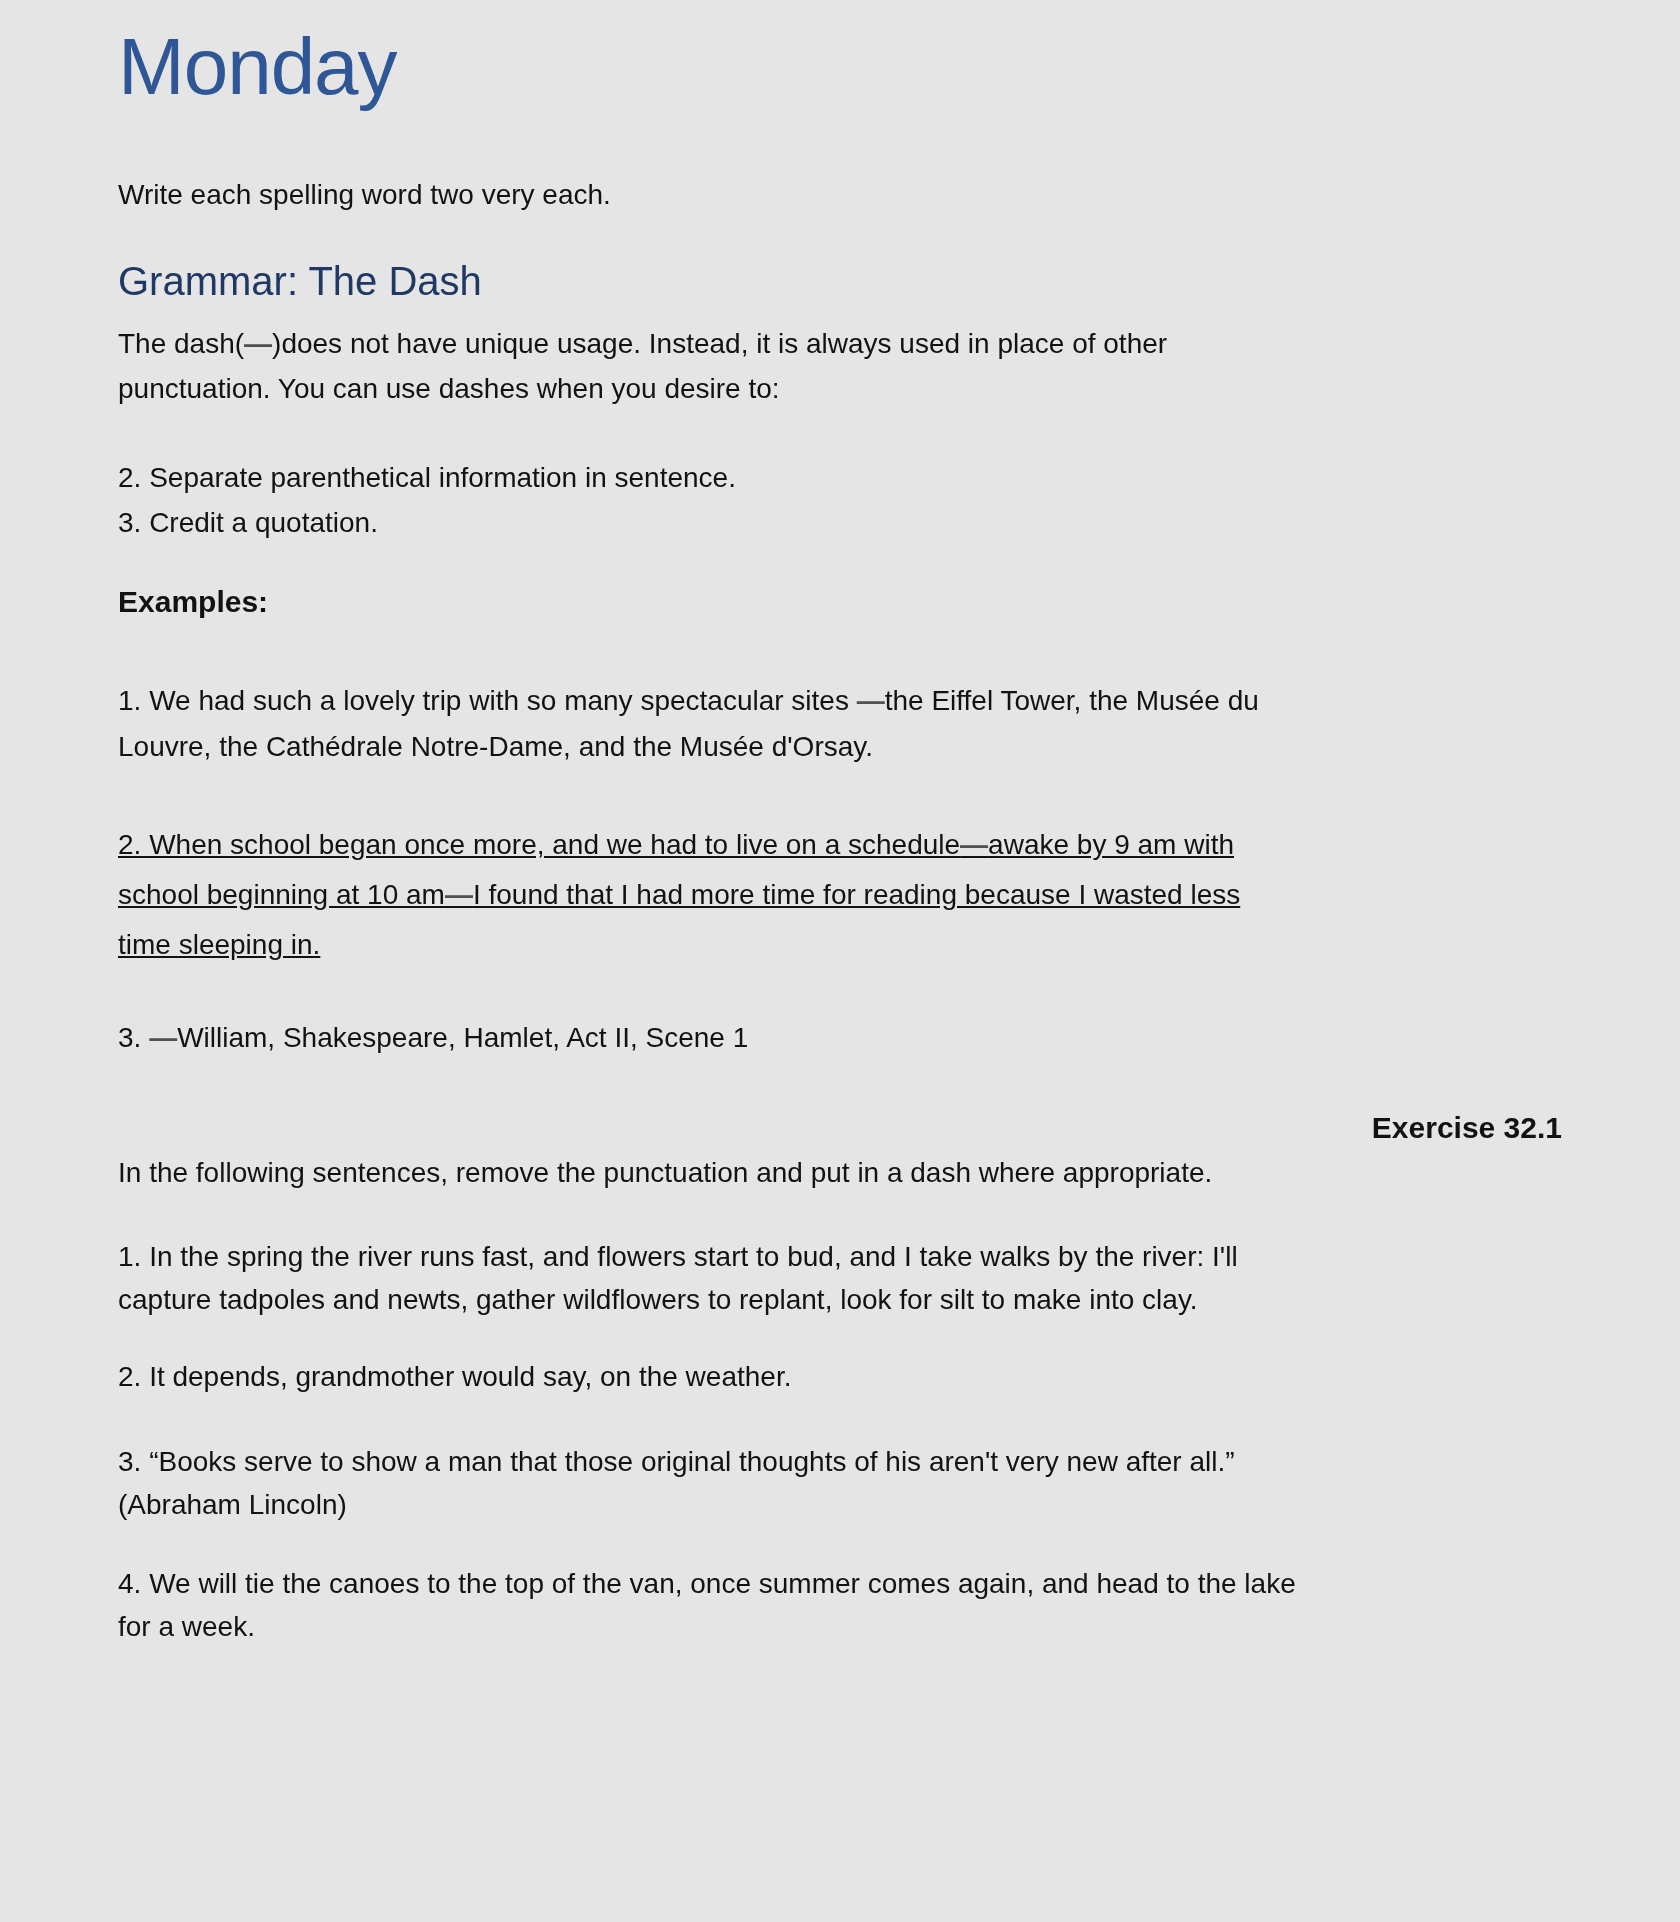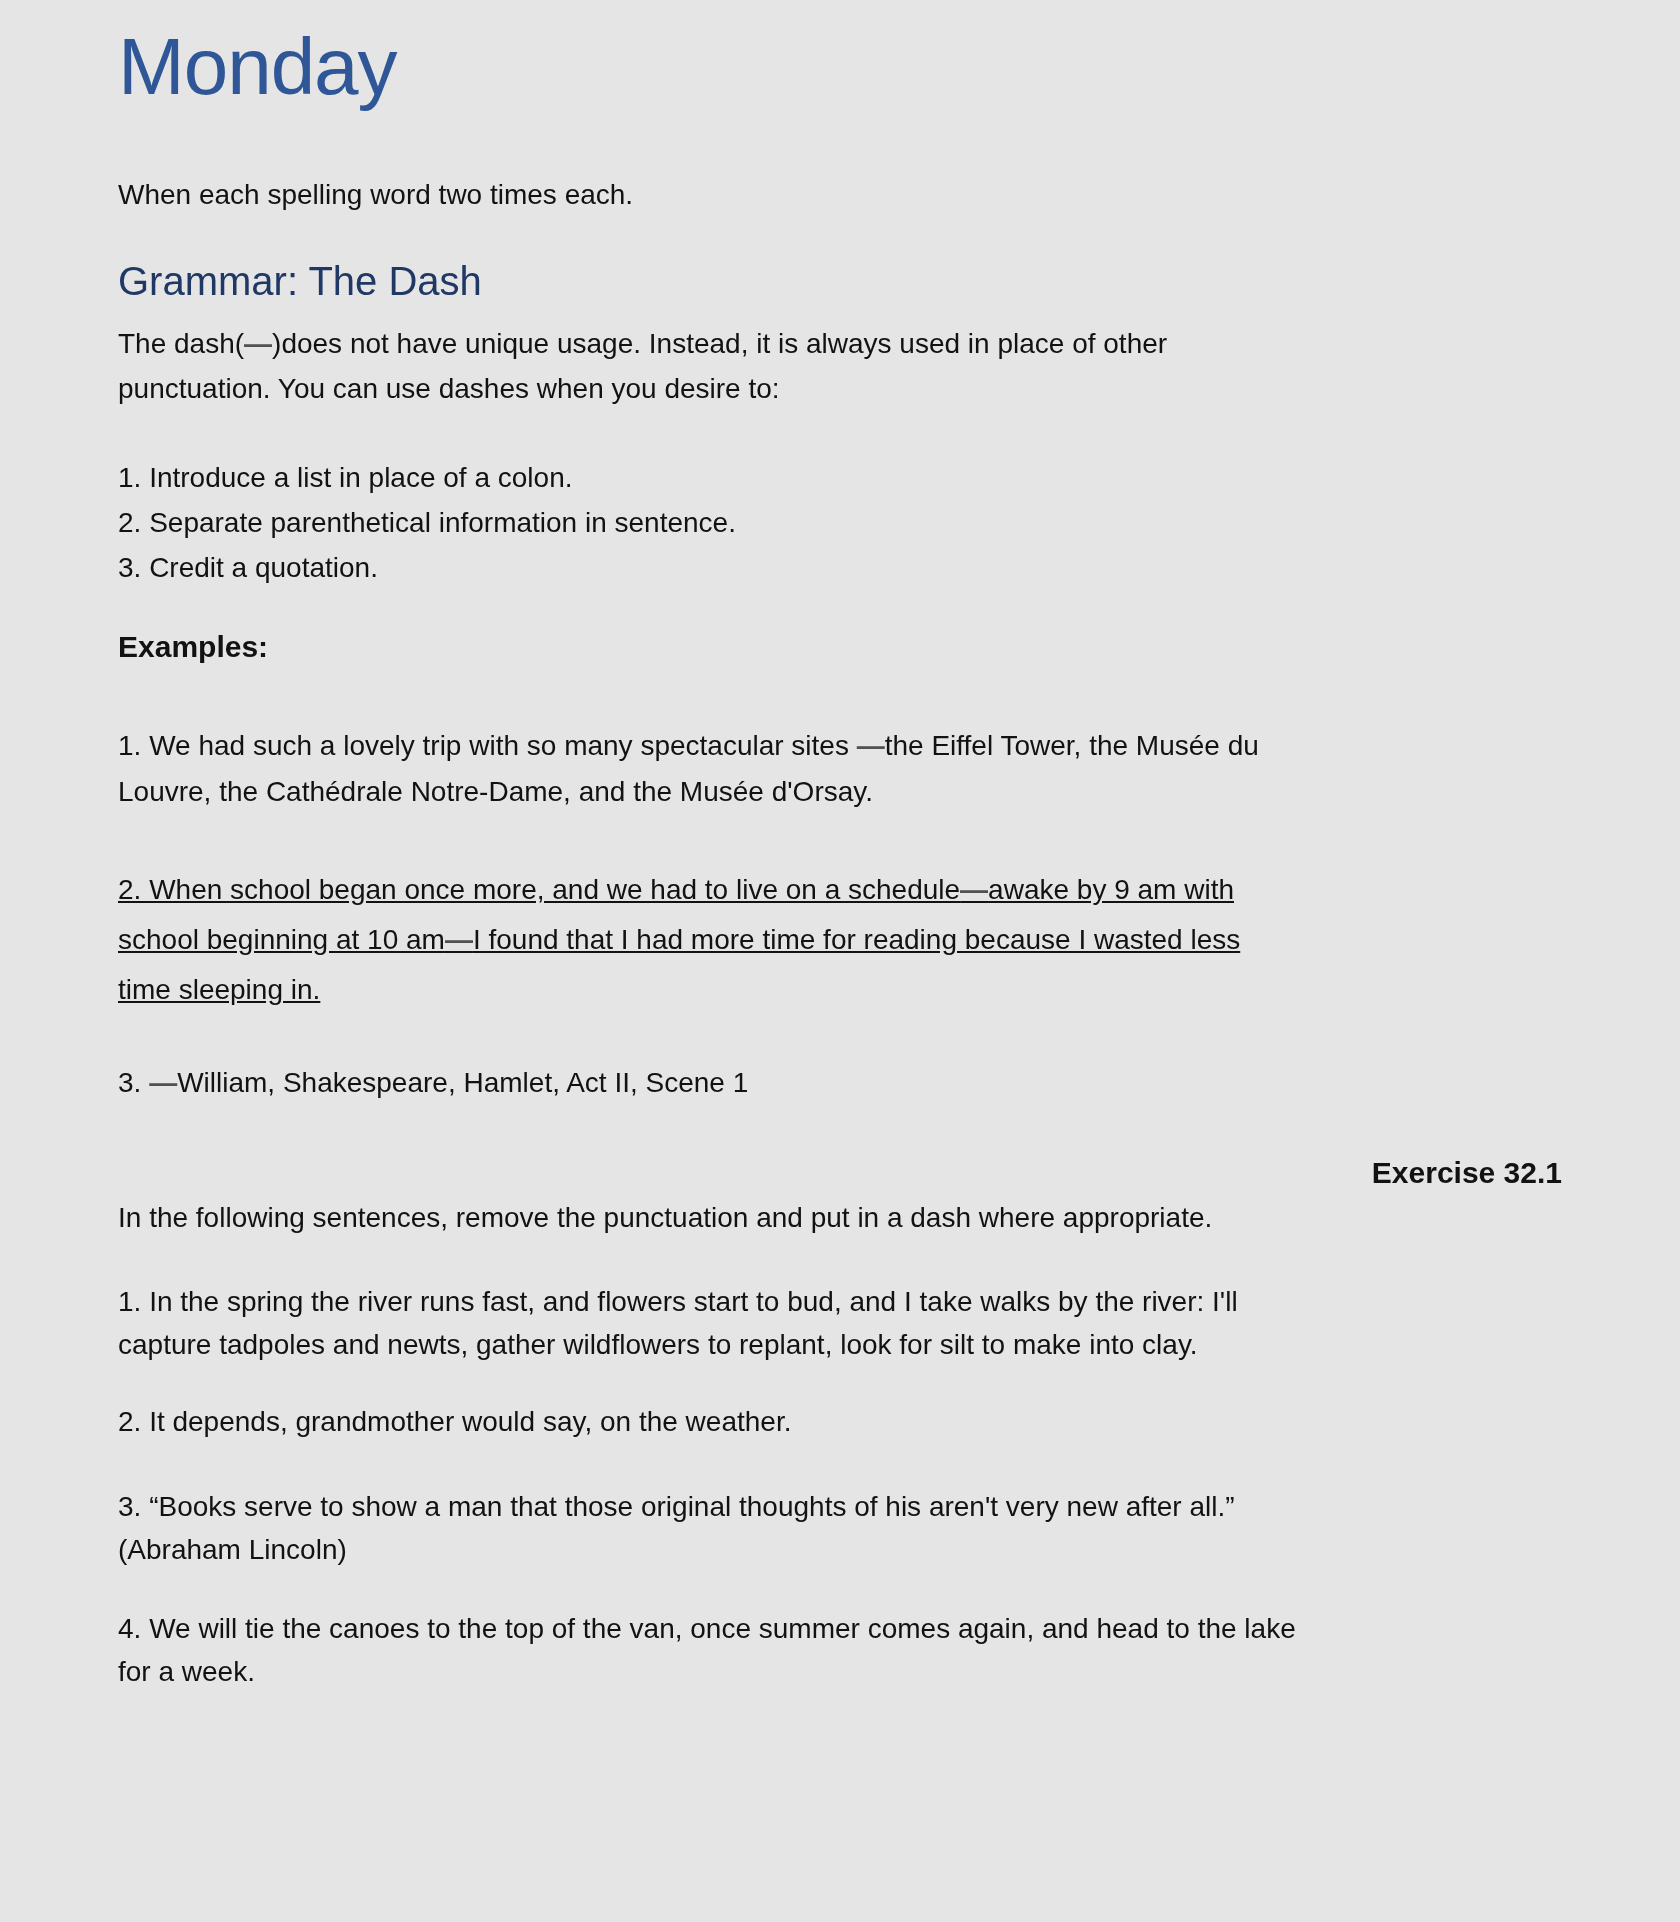--- a/index.html
+++ b/index.html
@@ -65,31 +65,30 @@
   .s4 { margin-bottom: 36px; }
   .s5 { margin-bottom: 0; }
 </style>
 </head>
 <body>
 
 <div class="page">
 
   <h1 class="title">Monday</h1>
 
-  <p class="intro body-text">When each spelling word two times each.</p>
+  <p class="intro body-text">Write each spelling word two very each.</p>
 
   <h2 class="grammar-heading">Grammar: The Dash</h2>
 
   <div class="desc body-text">
     <span class="line"><span>The dash(</span><span class="dash">—</span><span>)does not have unique usage. Instead, it is always used in place of other</span></span>
     <span class="line">punctuation. You can use dashes when you desire to:</span>
   </div>
 
   <div class="uses">
-    <p>1. Introduce a list in place of a colon.</p>
     <p>2. Separate parenthetical information in sentence.</p>
     <p>3. Credit a quotation.</p>
   </div>
 
   <p class="subhead">Examples:</p>
 
   <div class="example ex1 body-text">
     <span class="line"><span>1. We had such a lovely trip with so many spectacular sites </span><span class="dash">—</span><span>the Eiffel Tower, the Musée du</span></span>
     <span class="line">Louvre, the Cathédrale Notre-Dame, and the Musée d'Orsay.</span>
   </div>

